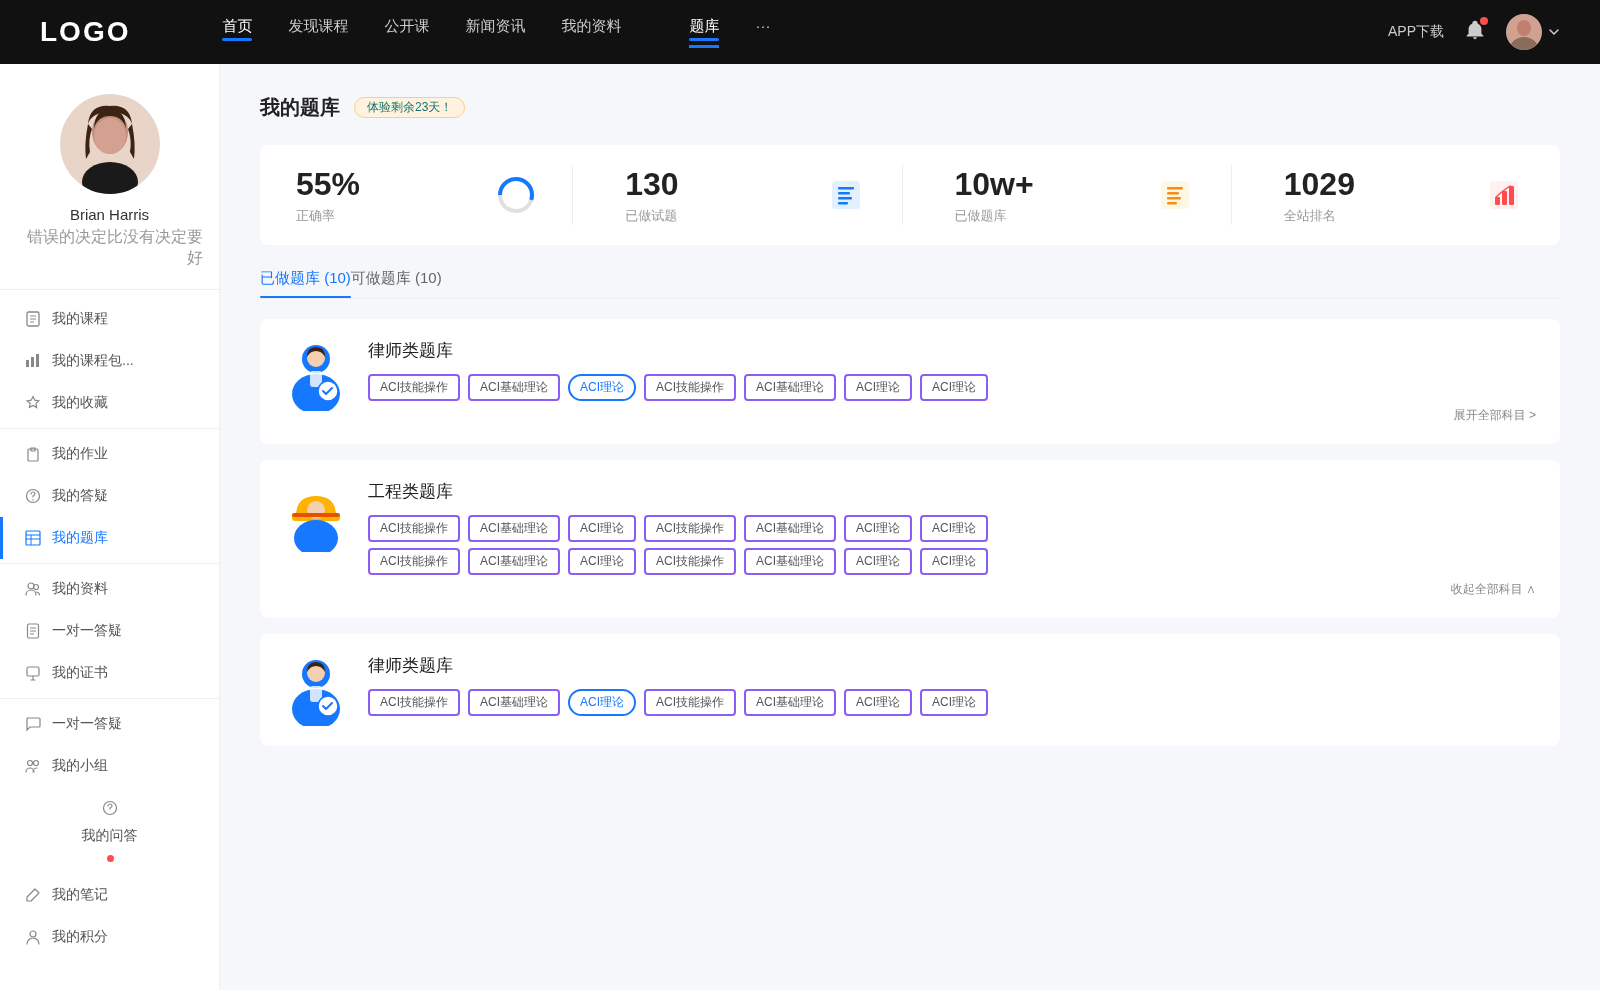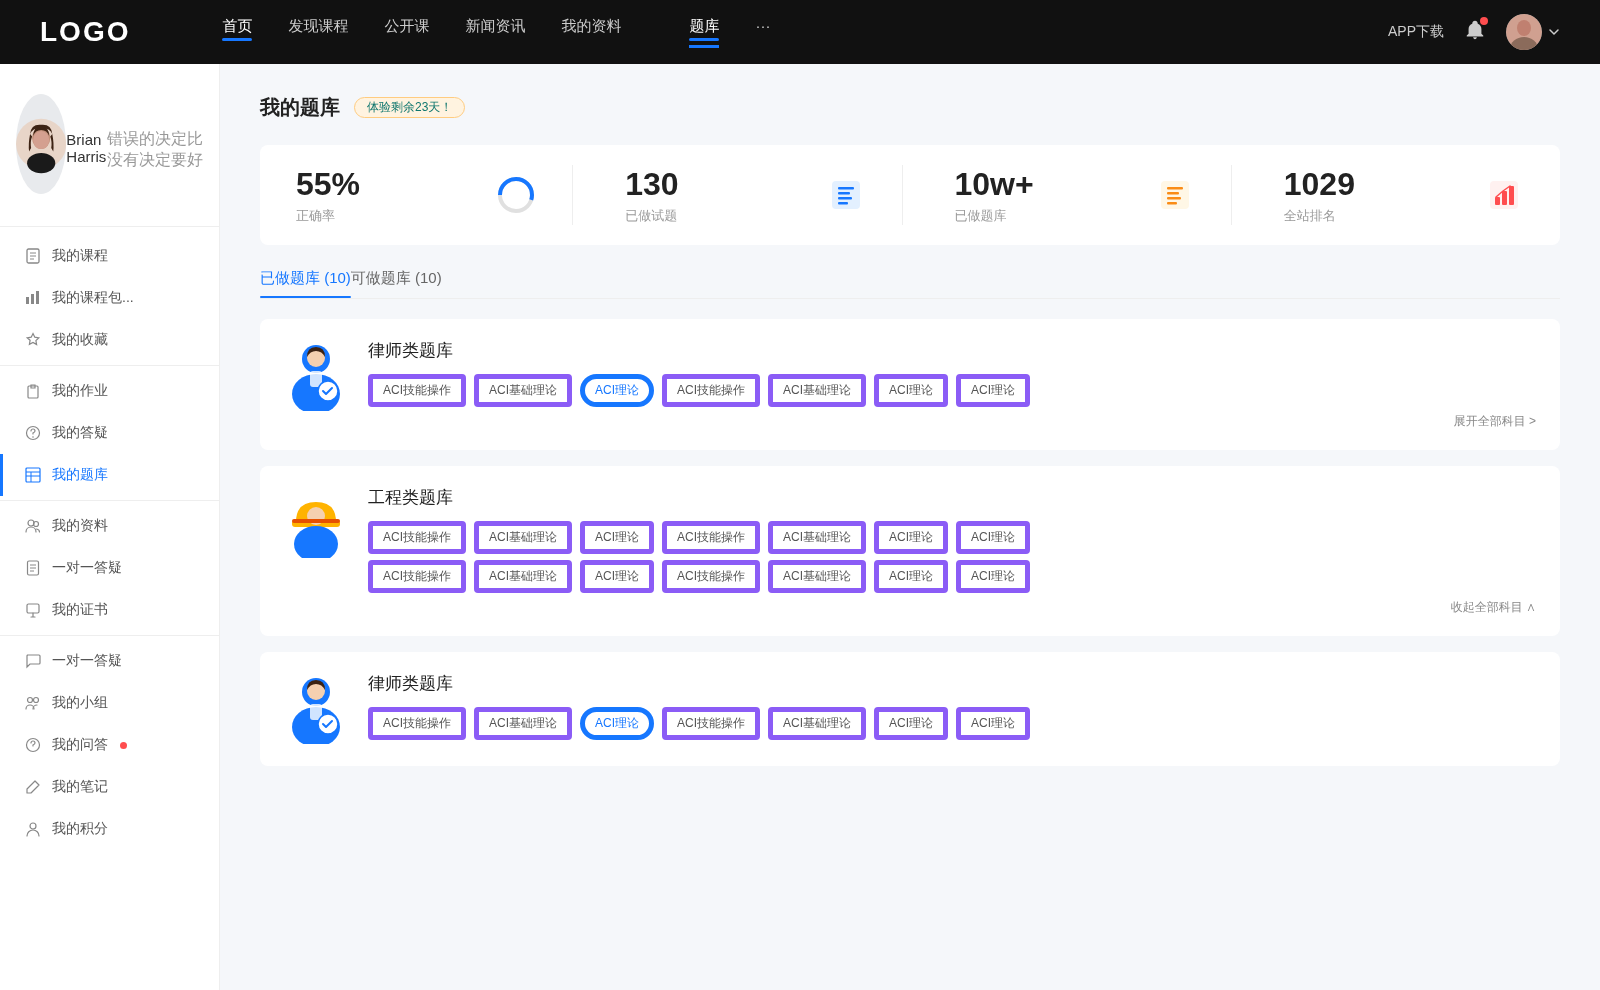--- a/index.html
+++ b/index.html
@@ -94,21 +94,21 @@
     
     .sidebar {
       width: 220px;
       background: #fff;
       padding: 0;
       flex-shrink: 0;
       border-right: 1px solid #eee;
     }
     .sidebar-profile {
       display: flex;
-      flex-direction: row;
+      flex-direction: column;
       align-items: center;
       padding: 30px 16px 20px;
       border-bottom: 1px solid #eee;
     }
     .profile-avatar {
       width: 100px;
       height: 100px;
       border-radius: 50%;
       background: #e8eaed;
       overflow: hidden;
@@ -296,21 +296,21 @@
       color: #222;
       margin-bottom: 12px;
     }
     .tags-row {
       display: flex;
       gap: 8px;
       flex-wrap: wrap;
       margin-bottom: 6px;
     }
     .tag {
-      border: 5px solid #8b5cf6;
+      border: 2px solid #8b5cf6;
       border-radius: 4px;
       padding: 3px 10px;
       font-size: 12px;
       color: #555;
       cursor: pointer;
     }
     .tag.active {
       border-color: #1677ff;
       color: #1677ff;
       border-radius: 20px;
@@ -502,21 +502,21 @@
           <svg width="16" height="16" viewBox="0 0 16 16" fill="none">
               <circle cx="5" cy="5" r="2.5" stroke="#888" stroke-width="1.2"></circle>
               <circle cx="11" cy="5" r="2.5" stroke="#888" stroke-width="1.2"></circle>
               <path d="M1 14c0-2.2 1.8-4 4-4s4 1.8 4 4" stroke="#888" stroke-width="1.2" stroke-linecap="round"></path>
               <path d="M8 14c0-2.2 1.8-4 4-4" stroke="#888" stroke-width="1.2" stroke-linecap="round"></path>
             </svg>
         </span>
         <span>我的小组</span>
       </div>
 
-      <div class="sidebar-item" style="position:relative;">
+      <div class="sidebar-item" style="position:relative;flex-direction:column;">
         <span class="sidebar-icon">
           <svg width="16" height="16" viewBox="0 0 16 16" fill="none">
               <circle cx="8" cy="8" r="6.5" stroke="#888" stroke-width="1.2"></circle>
               <path d="M6 6c0-1.1.9-2 2-2s2 .9 2 2c0 1.1-.9 1.5-2 2v1" stroke="#888" stroke-width="1.2" stroke-linecap="round"></path>
             </svg>
         </span>
         <span>我的问答</span>
         <span class="red-dot"></span>
       </div>
 

